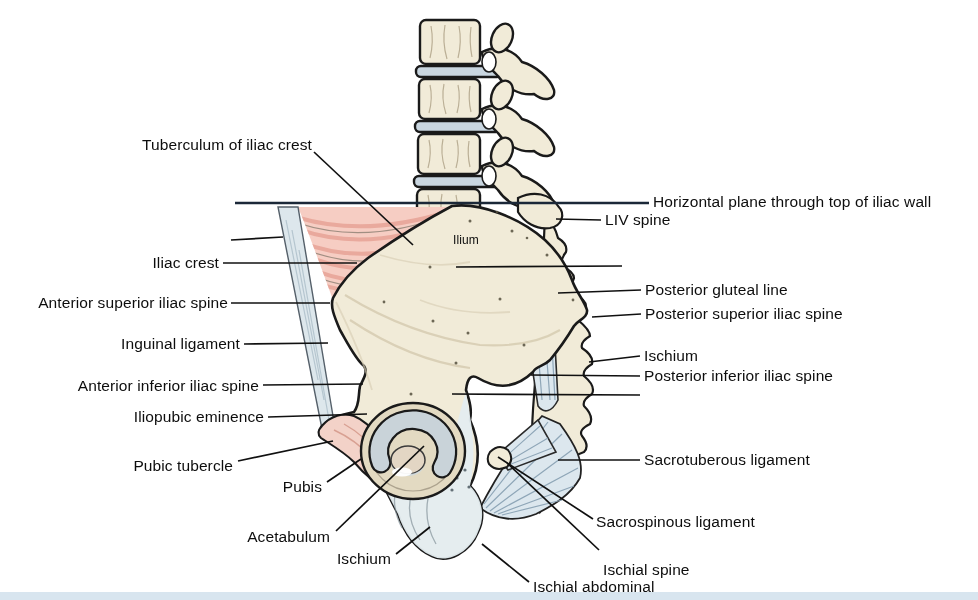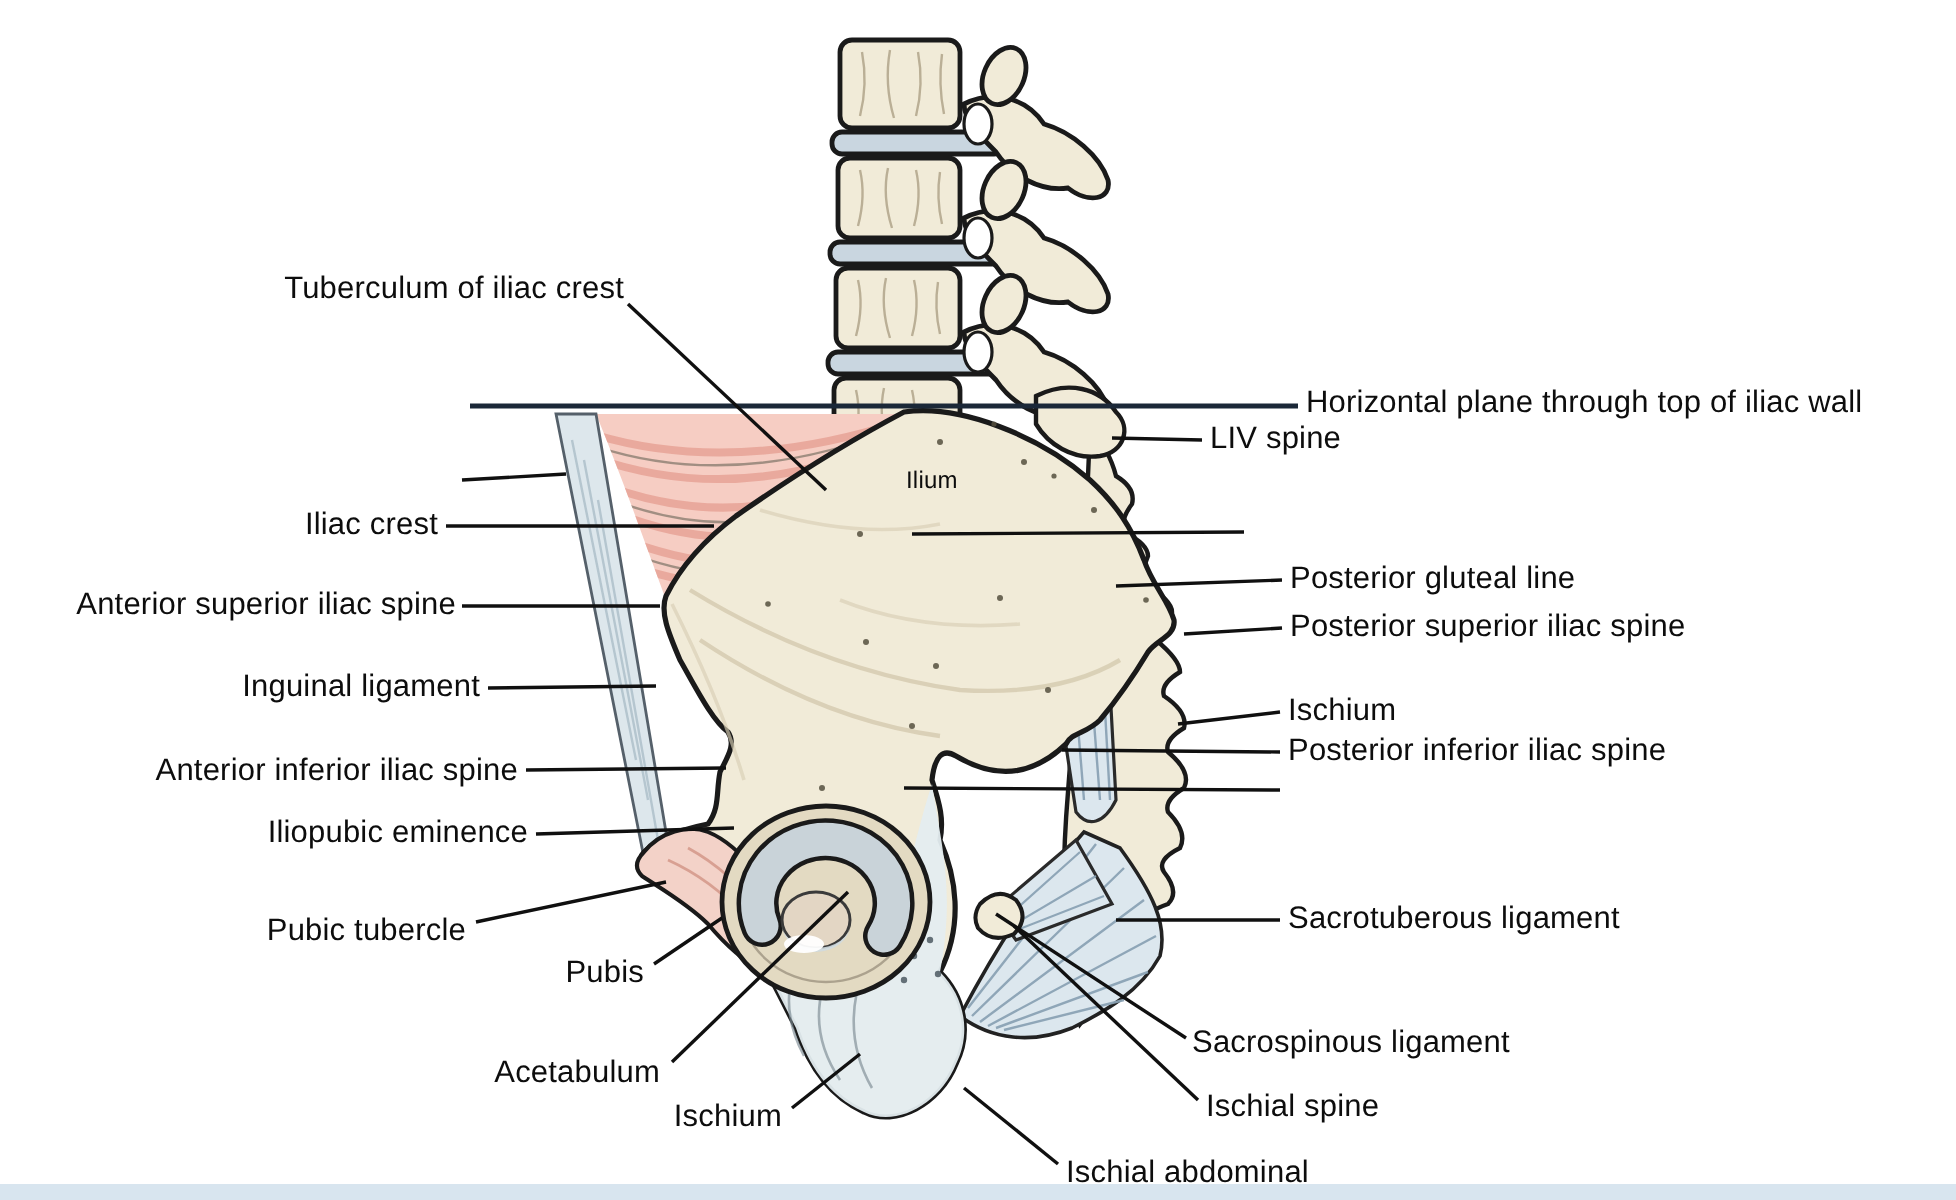--- a/index.html
+++ b/index.html
@@ -246,19 +246,19 @@
 <div class="lbl left" style="right:587px;top:549px">Ischium</div>
 
 <div class="lbl" style="left:653px;top:192px">Horizontal plane through top of iliac wall</div>
 <div class="lbl" style="left:605px;top:210px">LIV spine</div>
 <div class="lbl" style="left:645px;top:280px">Posterior gluteal line</div>
 <div class="lbl" style="left:645px;top:304px">Posterior superior iliac spine</div>
 <div class="lbl" style="left:644px;top:346px">Ischium</div>
 <div class="lbl" style="left:644px;top:366px">Posterior inferior iliac spine</div>
 <div class="lbl" style="left:644px;top:450px">Sacrotuberous ligament</div>
 <div class="lbl" style="left:596px;top:512px">Sacrospinous ligament</div>
-<div class="lbl" style="left:603px;top:544px">Ischial spine</div>
+<div class="lbl" style="left:603px;top:560px">Ischial spine</div>
 <div class="lbl" style="left:533px;top:577px">Ischial abdominal</div>
 
 <div class="lbl fig" style="left:453px;top:230px">Ilium</div>
 
 <div id="footer-strip"></div>
 </div>
 
 </body></html>

